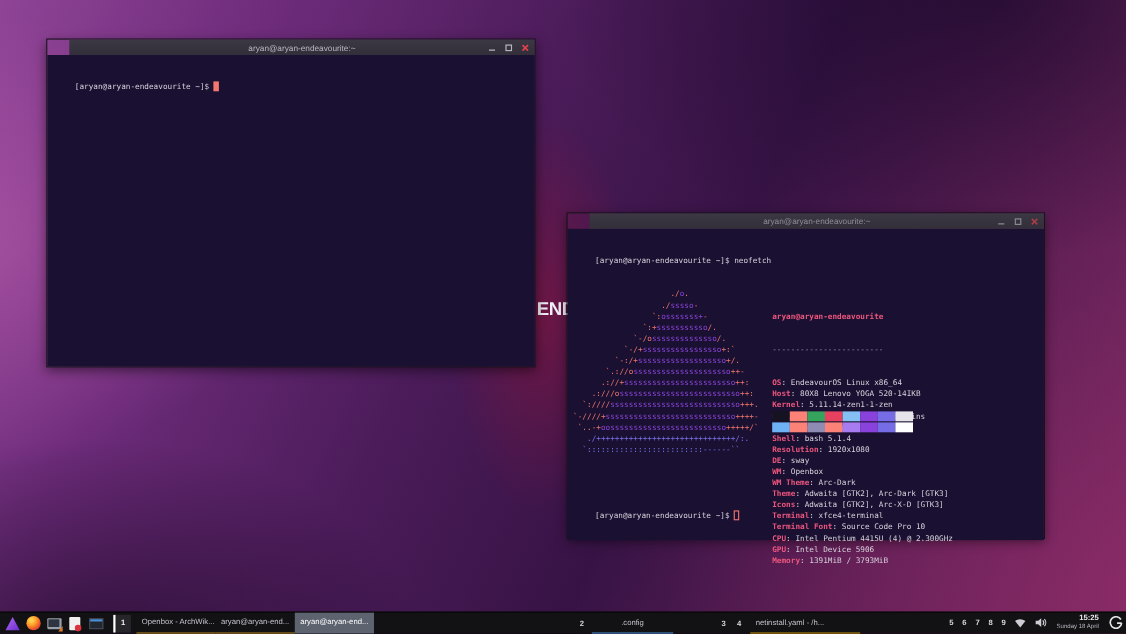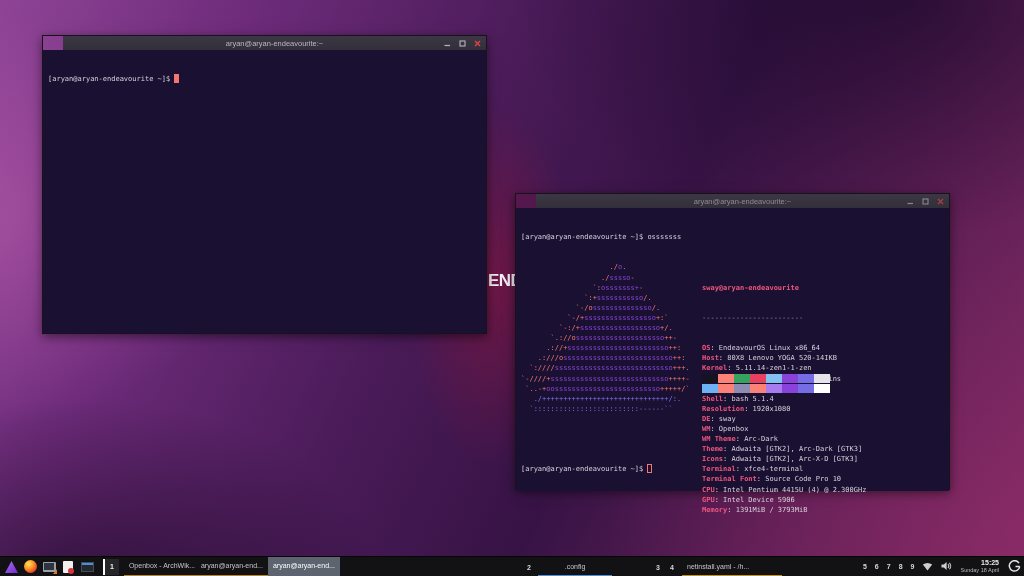--- a/index.html
+++ b/index.html
@@ -32,21 +32,21 @@
   .titlebar { height:14px; background:linear-gradient(#3c3843,#332f3a); position:relative;
               display:flex; align-items:center;margin-left:20px; }
   .title { position:absolute; left:0; right:0; text-align:center; font-size:7.5px; color:#bab6c2; }
   .inactive .title { color:#8e8a98; }
   .winbtns { position:absolute; right:5px; top:0; height:14px; display:flex; align-items:center; gap:7px; }
   .wb { width:8px; height:8px; display:flex; align-items:center; justify-content:center; cursor:pointer; }
   .inactive .wb svg { opacity:0.65; }
   .term-body { width:100%; height:283px; background:#1a1132; padding:4px 5px;
                font-family:"DejaVu Sans Mono", monospace; font-size:7px; line-height:10.1px;
                color:#d6d2dc; white-space:pre; }
-  .row { height:10.1px; }
+  .row { height:10.1px;margin-left:20px; }
   .cmd { margin-left:4.2px; }
 
   .cursor-fill { display:inline-block; width:4.6px; height:8.6px; background:#f3776e;
                  vertical-align:-1.6px; margin-left:4.2px; }
   .cursor-hollow { display:inline-block; width:5px; height:8.6px; border:1px solid #f3776e;
                    vertical-align:-1.6px; margin-left:4.2px; }
 
   
   .nf { display:flex; }
   .nf-art { width:181px; }
@@ -162,25 +162,25 @@
             </svg>
         </span>
         <span class="wb">
           <svg width="7" height="7">
               <path d="M1 1 L6 6 M6 1 L1 6" stroke="#e1424c" stroke-width="1.4"></path>
             </svg>
         </span>
       </div>
     </div>
     <div class="term-body">
-      <div class="row"><span>[aryan@aryan-endeavourite ~]$</span><span class="cmd">osssssss</span></div>
+      <div class="row"><span>[aryan@aryan-endeavourite ~]$</span><span class="cmd">neofetch</span></div>
       <div class="nf">
         <div class="nf-art" id="nf-art"><div><span class="art-r">                     ./</span><span class="art-p">o</span><span class="art-r">.</span></div><div><span class="art-r">                   ./</span><span class="art-p">sssso</span><span class="art-r">-</span></div><div><span class="art-r">                 `:</span><span class="art-p">osssssss+</span><span class="art-r">-</span></div><div><span class="art-r">               `:+</span><span class="art-p">sssssssssso</span><span class="art-r">/.</span></div><div><span class="art-r">             `-/o</span><span class="art-p">ssssssssssssso</span><span class="art-r">/.</span></div><div><span class="art-r">           `-/+</span><span class="art-p">sssssssssssssssso</span><span class="art-r">+:`</span></div><div><span class="art-r">         `-:/+</span><span class="art-p">sssssssssssssssssso</span><span class="art-r">+/.</span></div><div><span class="art-r">       `.://o</span><span class="art-p">sssssssssssssssssssso</span><span class="art-r">++-</span></div><div><span class="art-r">      .://+</span><span class="art-p">ssssssssssssssssssssssso</span><span class="art-r">++:</span></div><div><span class="art-r">    .:///o</span><span class="art-p">ssssssssssssssssssssssssso</span><span class="art-r">++:</span></div><div><span class="art-r">  `:////</span><span class="art-p">ssssssssssssssssssssssssssso</span><span class="art-r">+++.</span></div><div><span class="art-r">`-////+</span><span class="art-p">ssssssssssssssssssssssssssso</span><span class="art-r">++++-</span></div><div><span class="art-r"> `..-+</span><span class="art-p">oosssssssssssssssssssssssso</span><span class="art-r">+++++/`</span></div><div><span class="art-b">   ./++++++++++++++++++++++++++++++/:.</span></div><div><span class="art-b">  `:::::::::::::::::::::::::------``</span></div></div>
         <div class="nf-info">
-          <div class="nf-title">sway@aryan-endeavourite</div>
+          <div class="nf-title">aryan@aryan-endeavourite</div>
           <div class="nf-sep">------------------------</div>
           <div id="nf-lines"><div><span class="nf-label">OS</span><span>: EndeavourOS Linux x86_64</span></div><div><span class="nf-label">Host</span><span>: 80X8 Lenovo YOGA 520-14IKB</span></div><div><span class="nf-label">Kernel</span><span>: 5.11.14-zen1-1-zen</span></div><div><span class="nf-label">Uptime</span><span>: 2 days, 19 hours, 59 mins</span></div><div><span class="nf-label">Packages</span><span>: 862 (pacman)</span></div><div><span class="nf-label">Shell</span><span>: bash 5.1.4</span></div><div><span class="nf-label">Resolution</span><span>: 1920x1080</span></div><div><span class="nf-label">DE</span><span>: sway</span></div><div><span class="nf-label">WM</span><span>: Openbox</span></div><div><span class="nf-label">WM Theme</span><span>: Arc-Dark</span></div><div><span class="nf-label">Theme</span><span>: Adwaita [GTK2], Arc-Dark [GTK3]</span></div><div><span class="nf-label">Icons</span><span>: Adwaita [GTK2], Arc-X-D [GTK3]</span></div><div><span class="nf-label">Terminal</span><span>: xfce4-terminal</span></div><div><span class="nf-label">Terminal Font</span><span>: Source Code Pro 10</span></div><div><span class="nf-label">CPU</span><span>: Intel Pentium 4415U (4) @ 2.300GHz</span></div><div><span class="nf-label">GPU</span><span>: Intel Device 5906</span></div><div><span class="nf-label">Memory</span><span>: 1391MiB / 3793MiB</span></div></div>
           <div id="nf-palette"><div class="pal-row"><span class="pal-block" style="background: rgb(21, 19, 33);"></span><span class="pal-block" style="background: rgb(252, 129, 118);"></span><span class="pal-block" style="background: rgb(53, 163, 94);"></span><span class="pal-block" style="background: rgb(232, 65, 95);"></span><span class="pal-block" style="background: rgb(132, 192, 242);"></span><span class="pal-block" style="background: rgb(138, 66, 220);"></span><span class="pal-block" style="background: rgb(117, 108, 230);"></span><span class="pal-block" style="background: rgb(230, 227, 234);"></span></div><div class="pal-row"><span class="pal-block" style="background: rgb(108, 178, 244);"></span><span class="pal-block" style="background: rgb(252, 129, 118);"></span><span class="pal-block" style="background: rgb(142, 140, 178);"></span><span class="pal-block" style="background: rgb(252, 129, 118);"></span><span class="pal-block" style="background: rgb(167, 124, 240);"></span><span class="pal-block" style="background: rgb(138, 66, 220);"></span><span class="pal-block" style="background: rgb(117, 108, 230);"></span><span class="pal-block" style="background: rgb(255, 255, 255);"></span></div></div>
         </div>
       </div>
       <div class="row"> </div>
       <div class="row"><span>[aryan@aryan-endeavourite ~]$</span><span class="cursor-hollow"></span></div>
     </div>
   </div>
 

